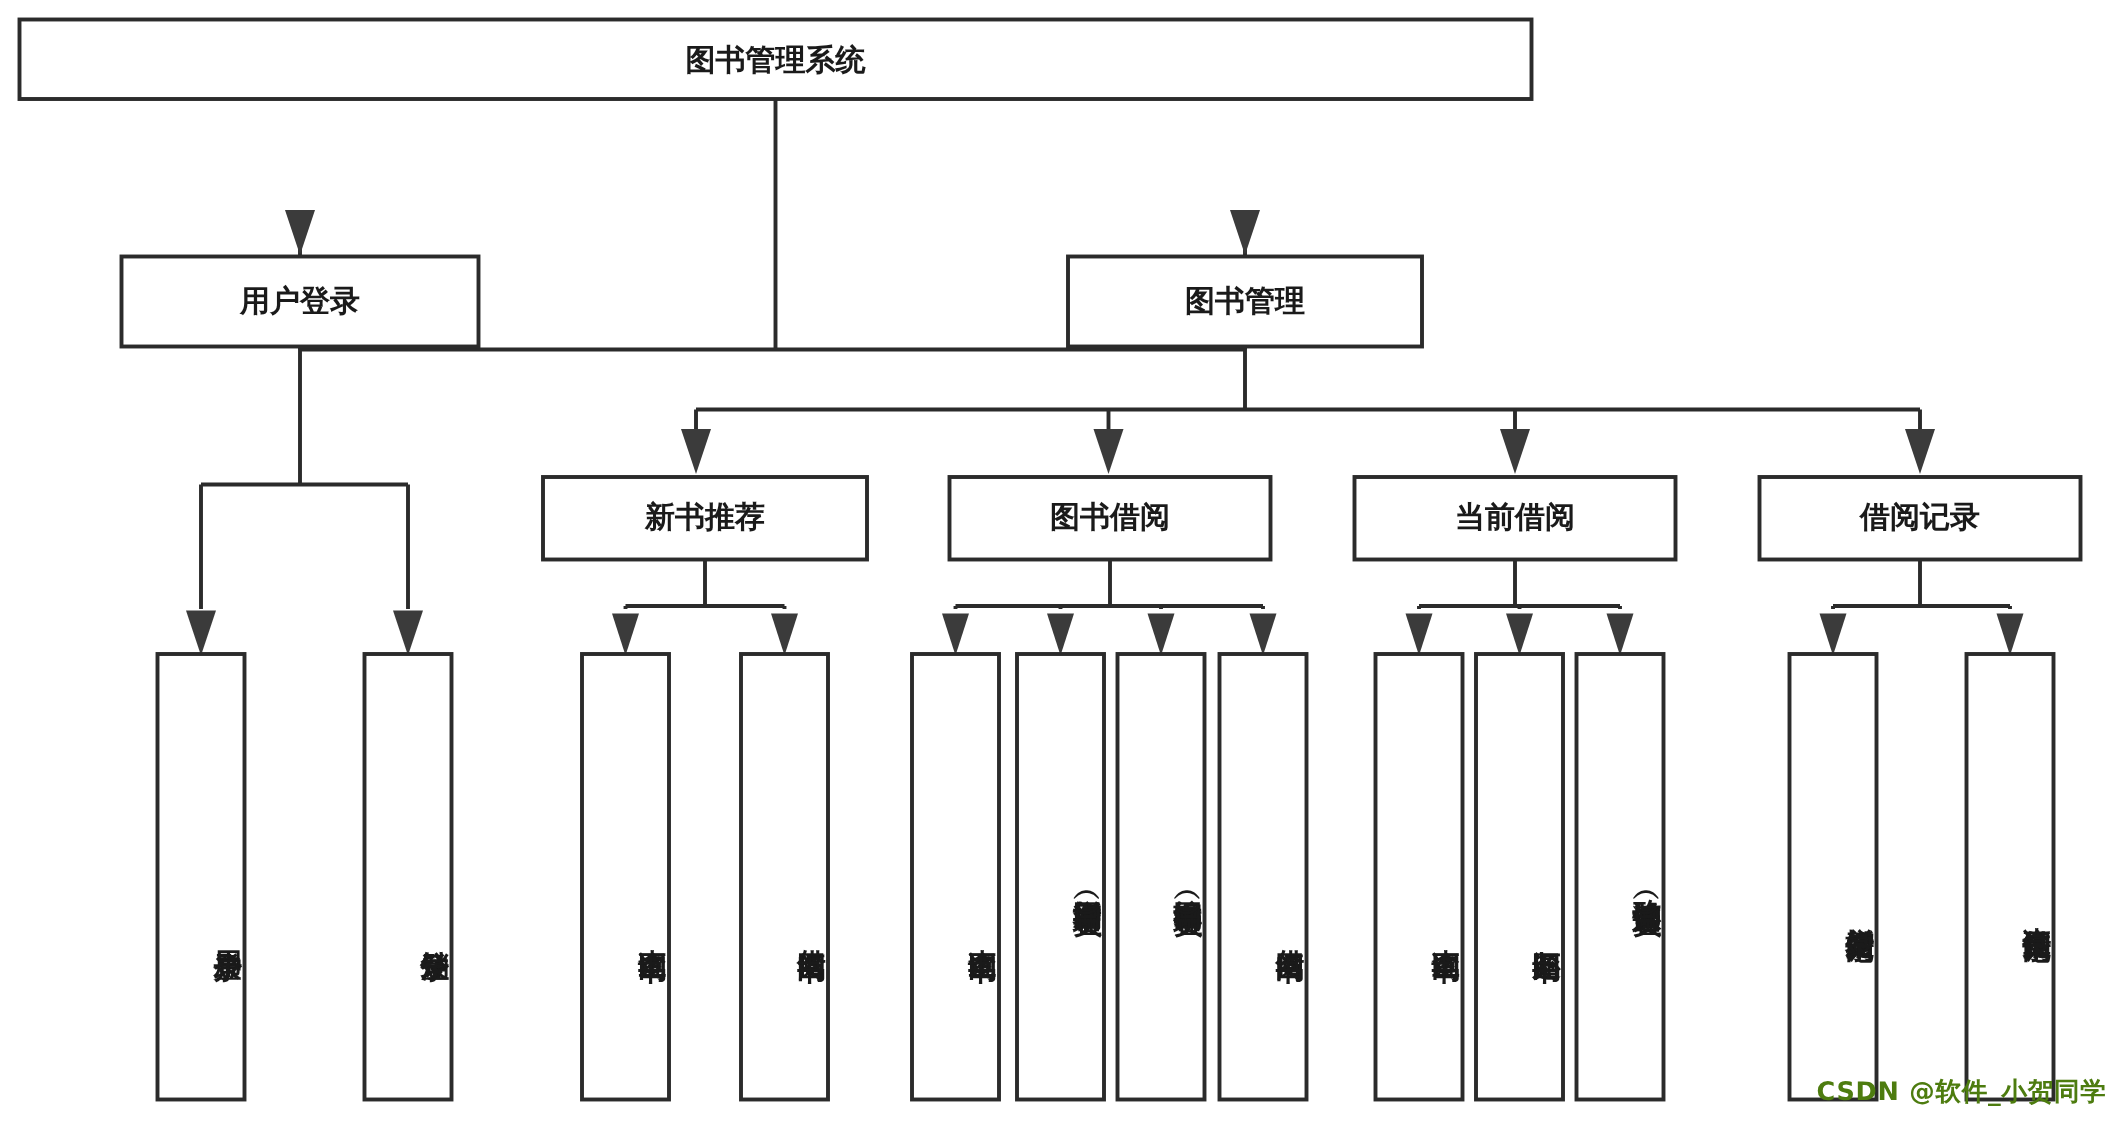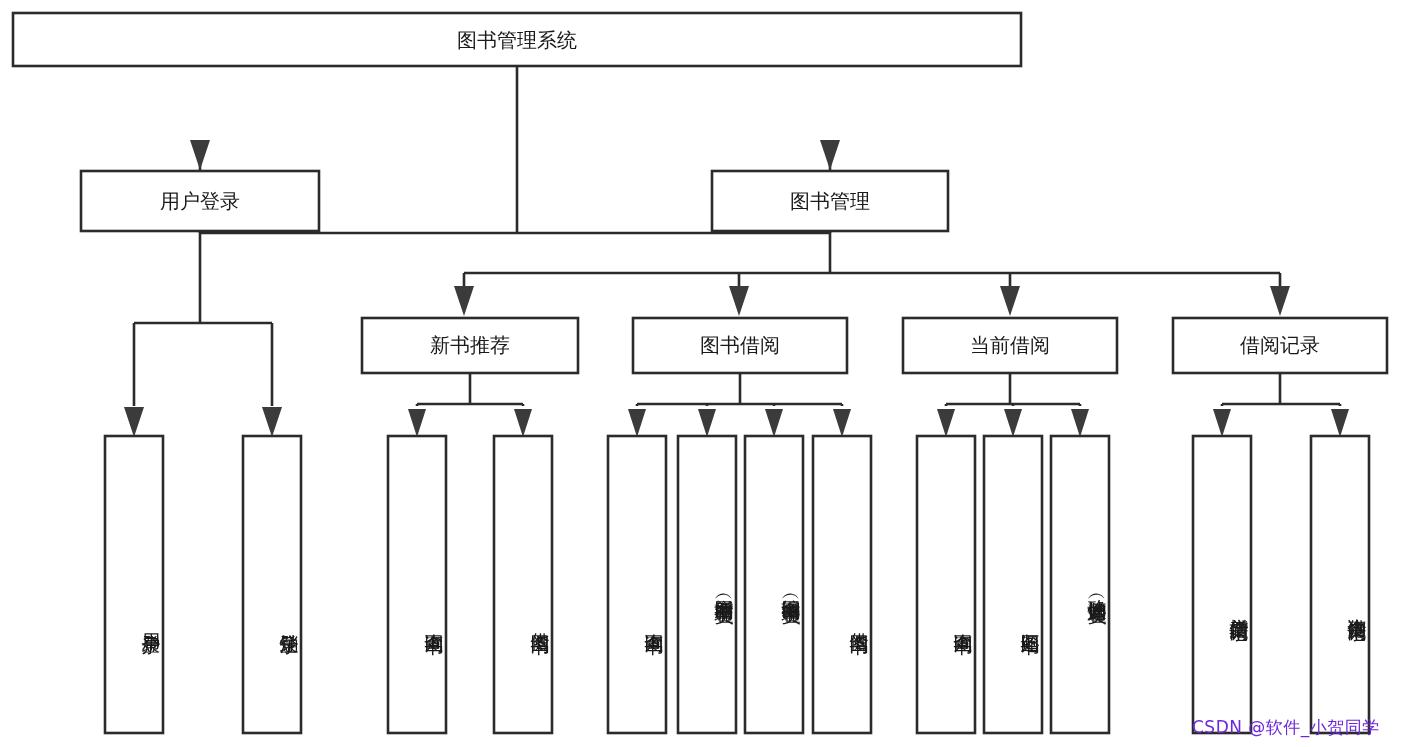--- a/index.html
+++ b/index.html
@@ -11,20 +11,21 @@
     width: 1405px;
     height: 747px;
     font-family: "DejaVu Sans", "Liberation Sans", sans-serif;
     overflow: hidden;
   }
   #diagram-root {
     position: relative;
     width: 1405px;
     height: 592px;
     background: #ffffff;
+    font-weight: bold;
   }
   svg#flow {
     position: absolute;
     top: 0; left: 0;
     width: 1405px;
     height: 747px;
   }
   .node-rect {
     fill: #ffffff;
     stroke: #2b2b2b;
@@ -61,23 +62,24 @@
     line-height: 1.18;
     color: #1a1a1a;
     letter-spacing: 1px;
     white-space: nowrap;
     pointer-events: none;
   }
   .watermark {
     position: absolute;
     font-family: "DejaVu Sans", "Liberation Sans", sans-serif;
     font-size: 17px;
-    color: #6d28d9;
+    color: #4d7c0f;
     white-space: nowrap;
     letter-spacing: 0.5px;
+    padding-left: 19px;
   }
 </style>
 </head>
 <body>
 
 <div id="diagram-root">
 
   <svg id="flow" viewBox="0 0 1405 747" xmlns="http://www.w3.org/2000/svg">
 
     <g>

